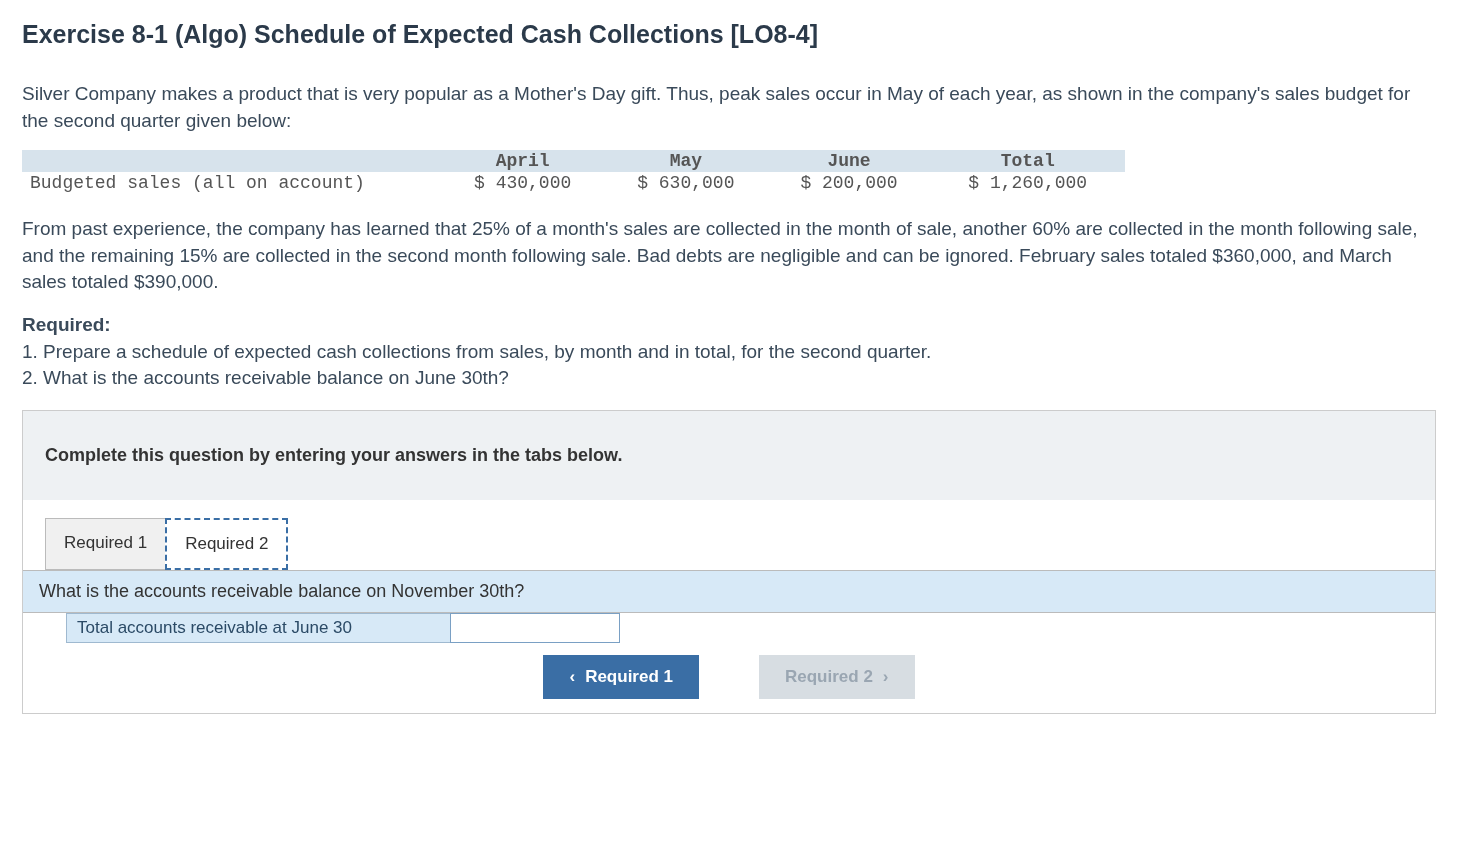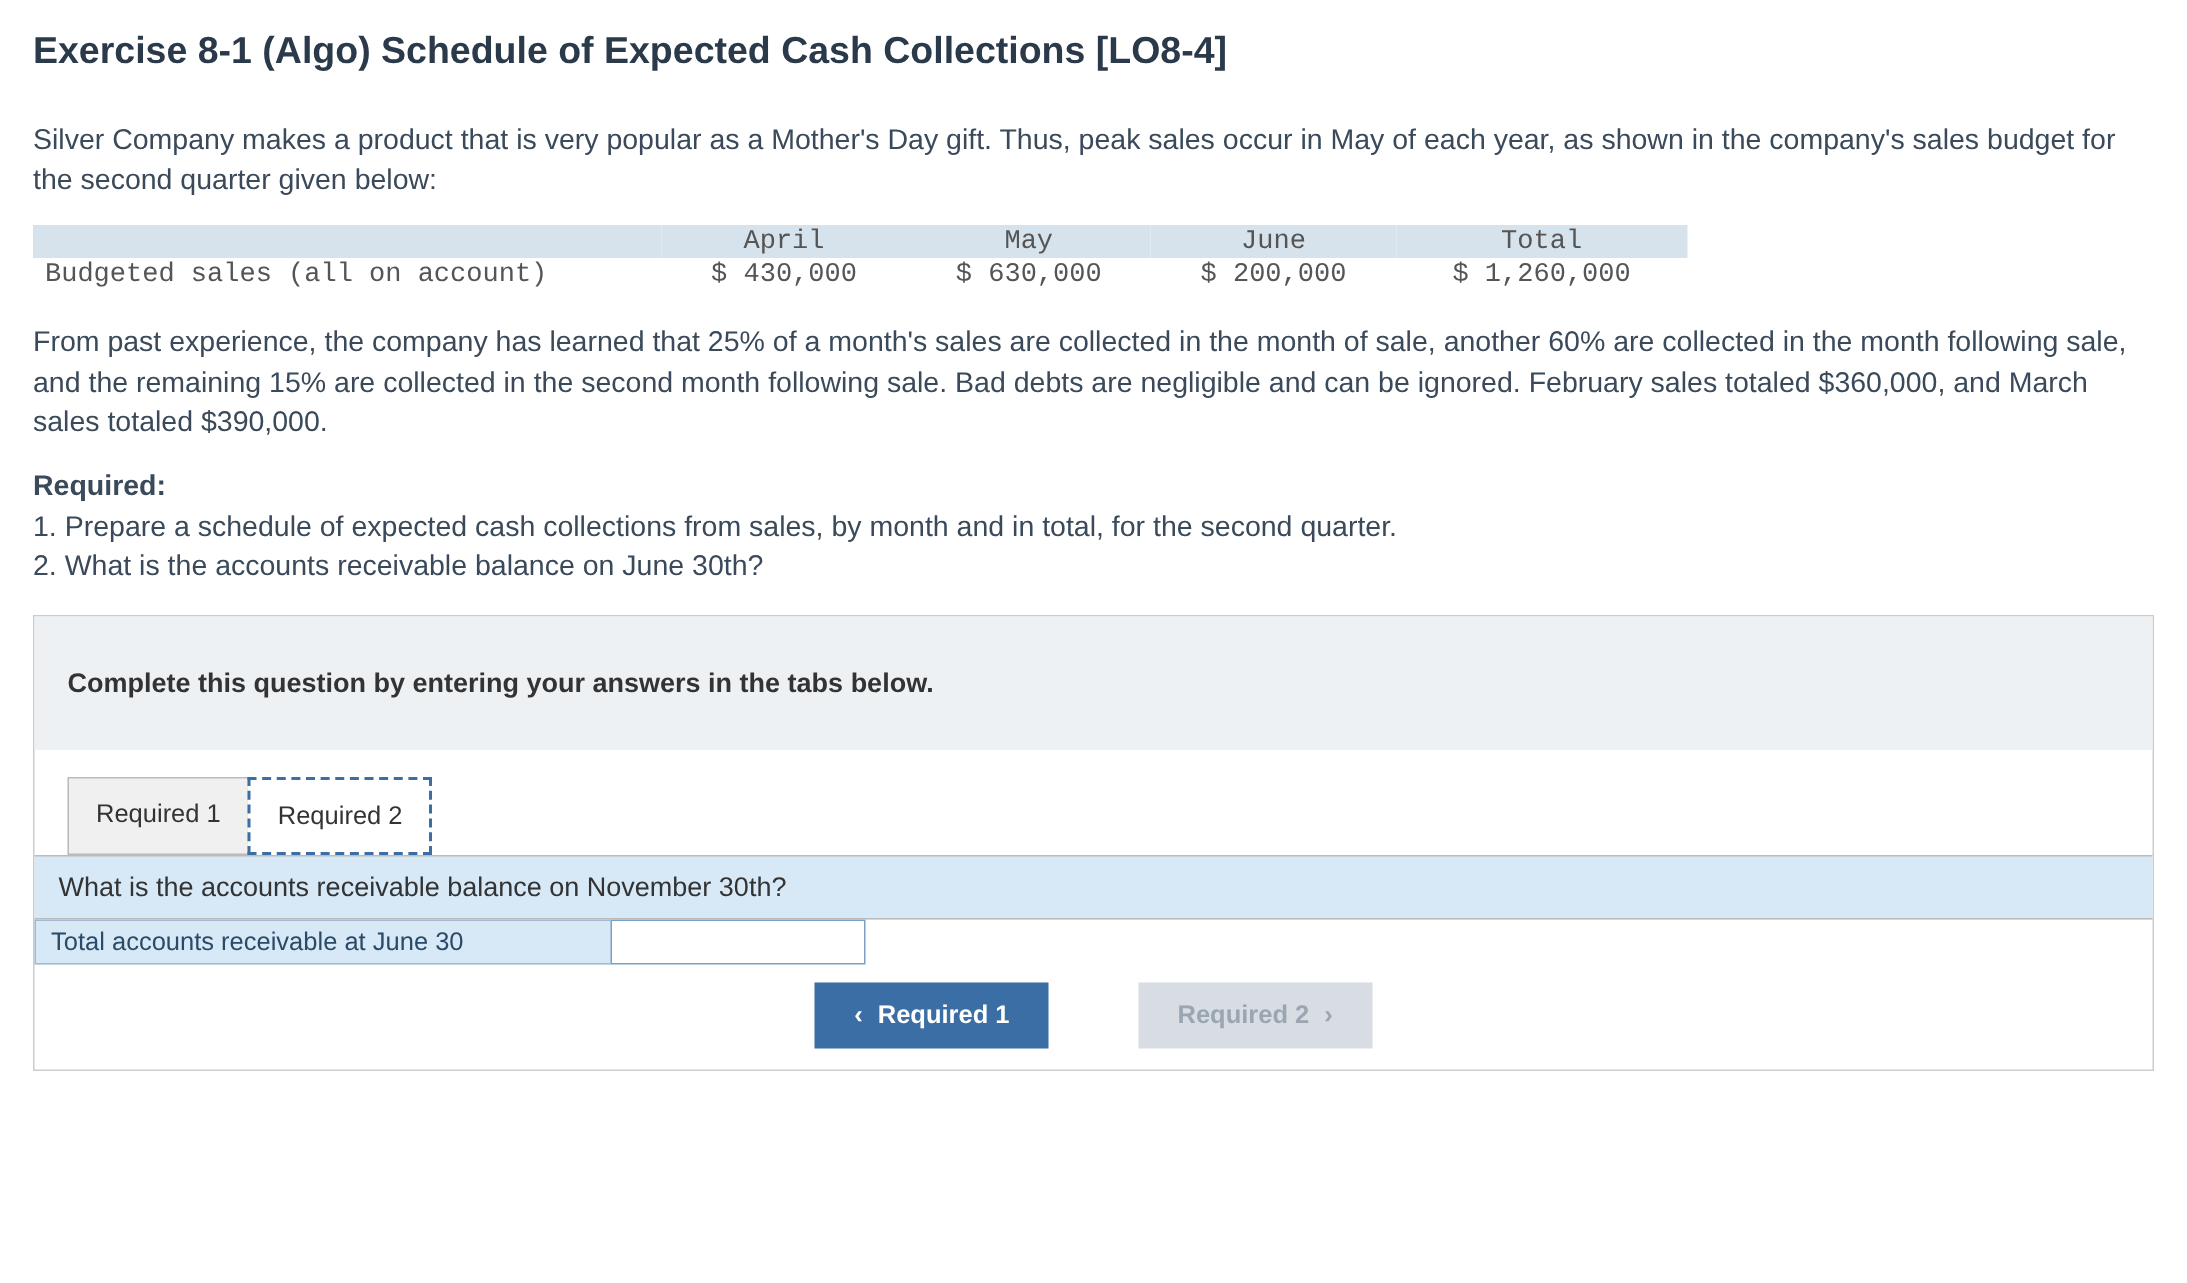--- a/index.html
+++ b/index.html
@@ -26,21 +26,21 @@
   .data-table {
     font-family: "Courier New", monospace;
     font-size: 18px;
     color: #555;
     border-collapse: collapse;
     margin-bottom: 22px;
     width: 78%;
   }
   .data-table th {
     background: #d7e3ec;
-    font-weight: normal;
+    font-weight: bold;
     text-align: center;
     padding: 1px 8px;
     font-family: "Courier New", monospace;
   }
   .data-table th:first-child {
     text-align: left;
     width: 38%;
   }
   .data-table td {
     text-align: center;
@@ -85,20 +85,21 @@
     background: #d7e9f7;
     border-top: 1px solid #bbb;
     border-bottom: 1px solid #bbb;
     padding: 10px 16px;
     font-size: 18px;
     color: #333;
   }
   .answer-row {
     display: flex;
     align-items: center;
+    margin-left: 43px;
   }
   .answer-label {
     background: #d7e9f7;
     border: 1px solid #9fb9d0;
     padding: 4px 10px;
     font-size: 17px;
     color: #2b4a66;
     display: flex;
     align-items: center;
     width: 385px;

